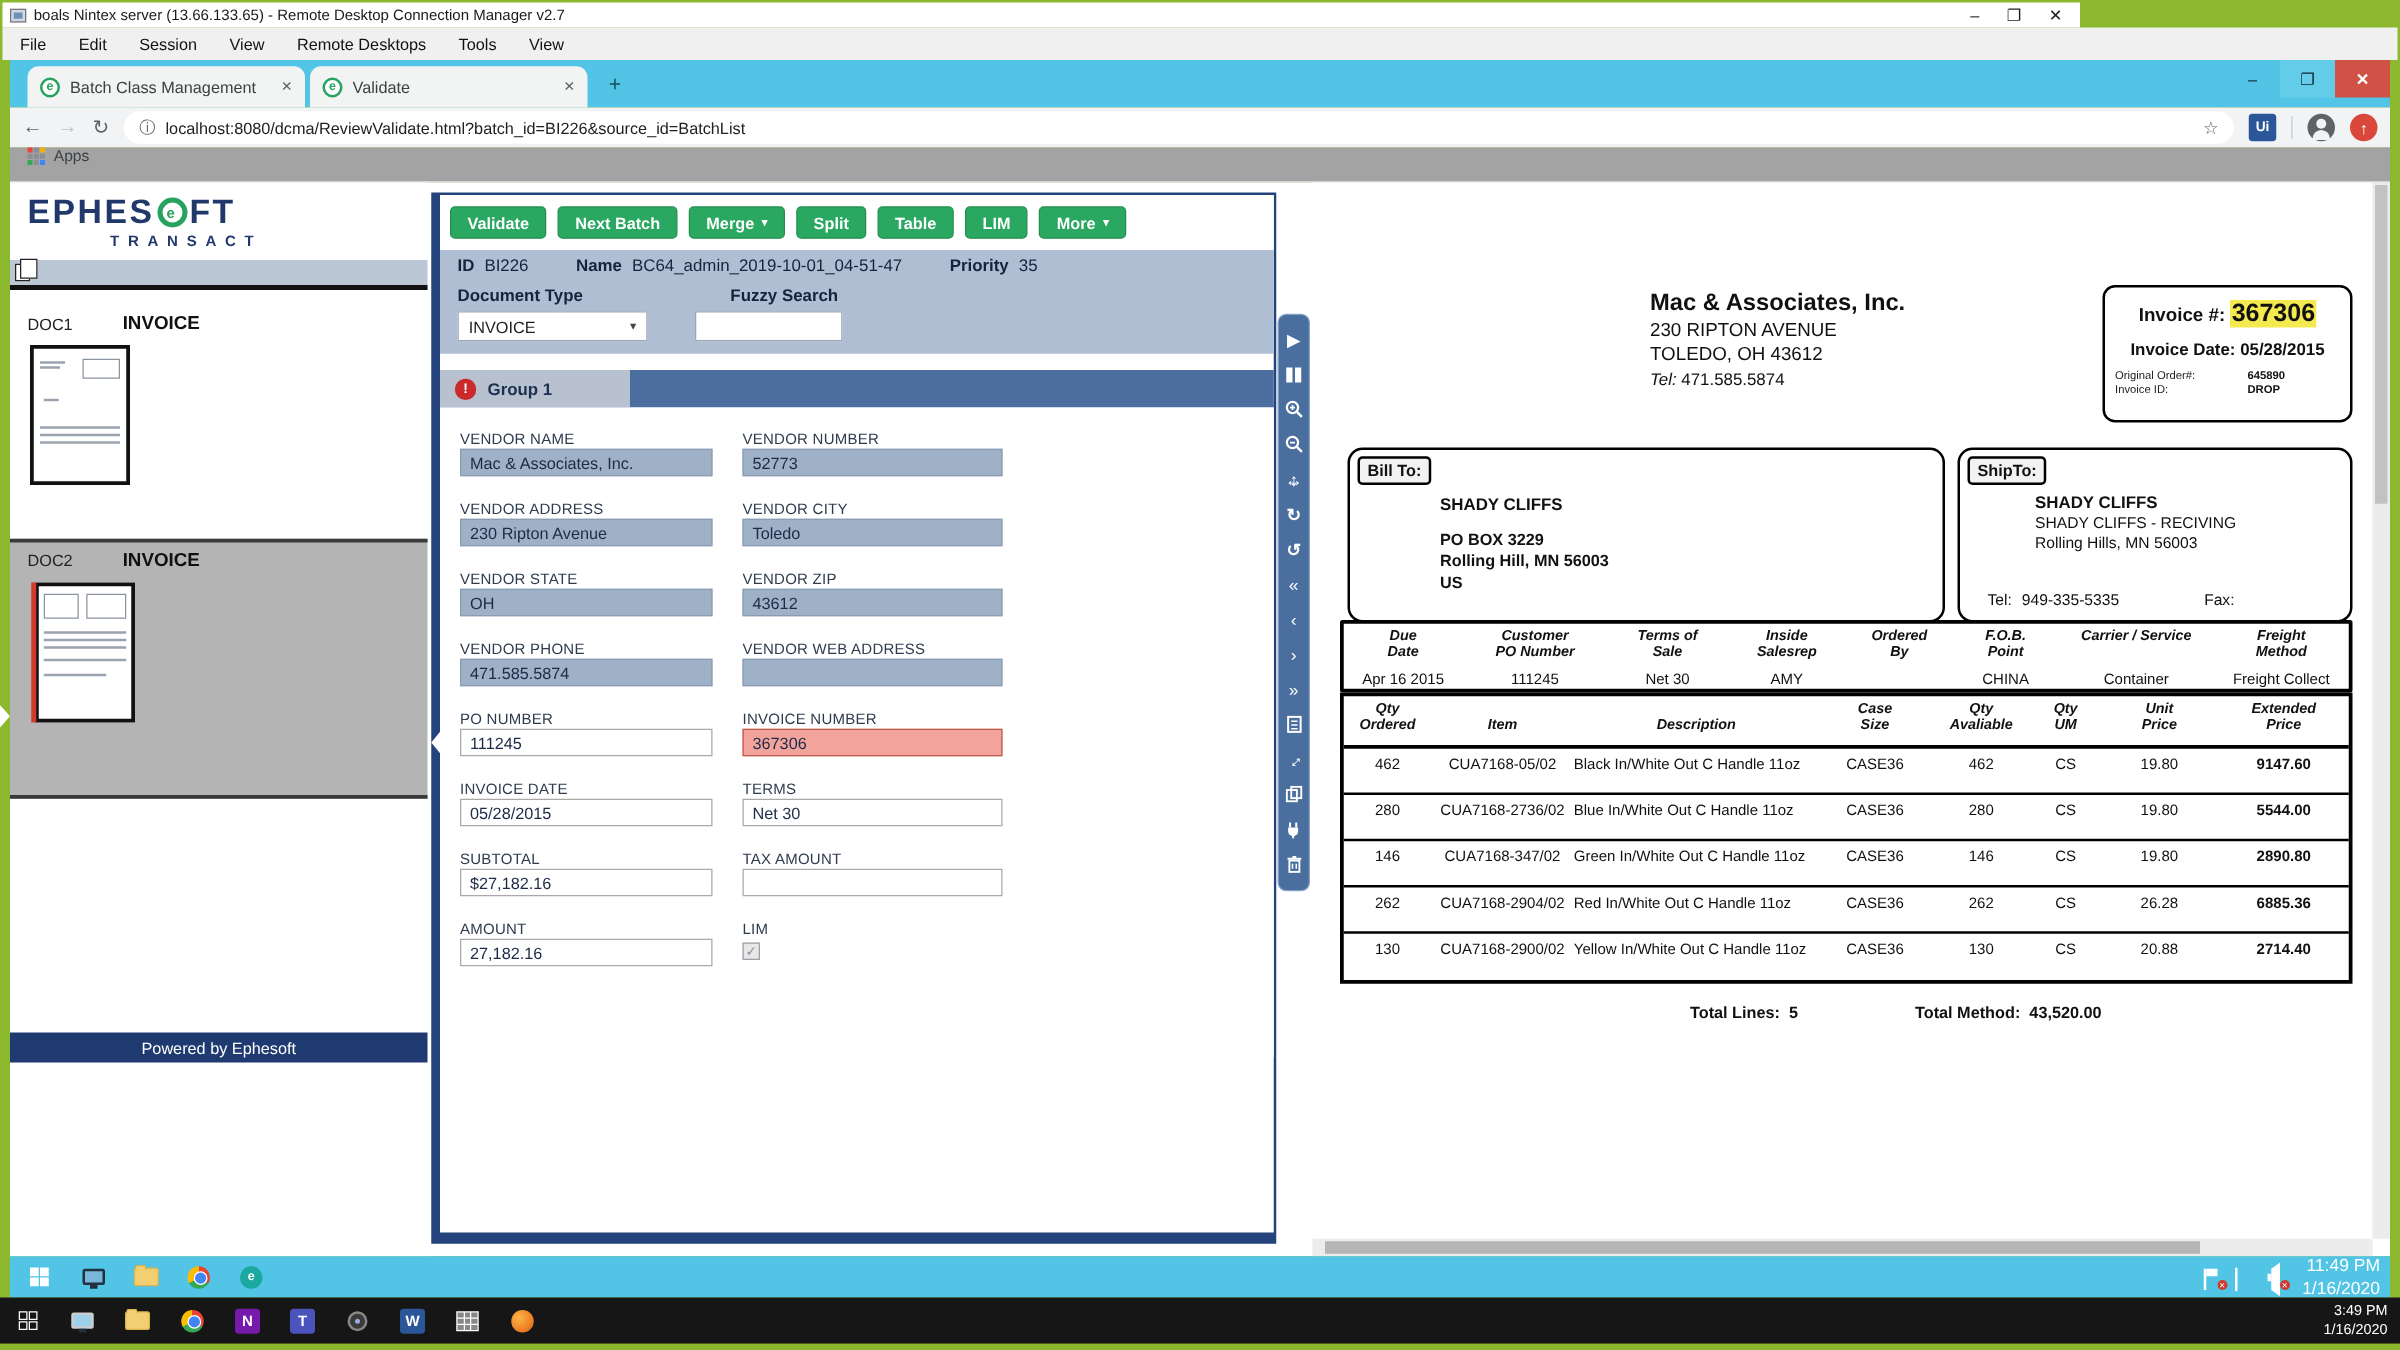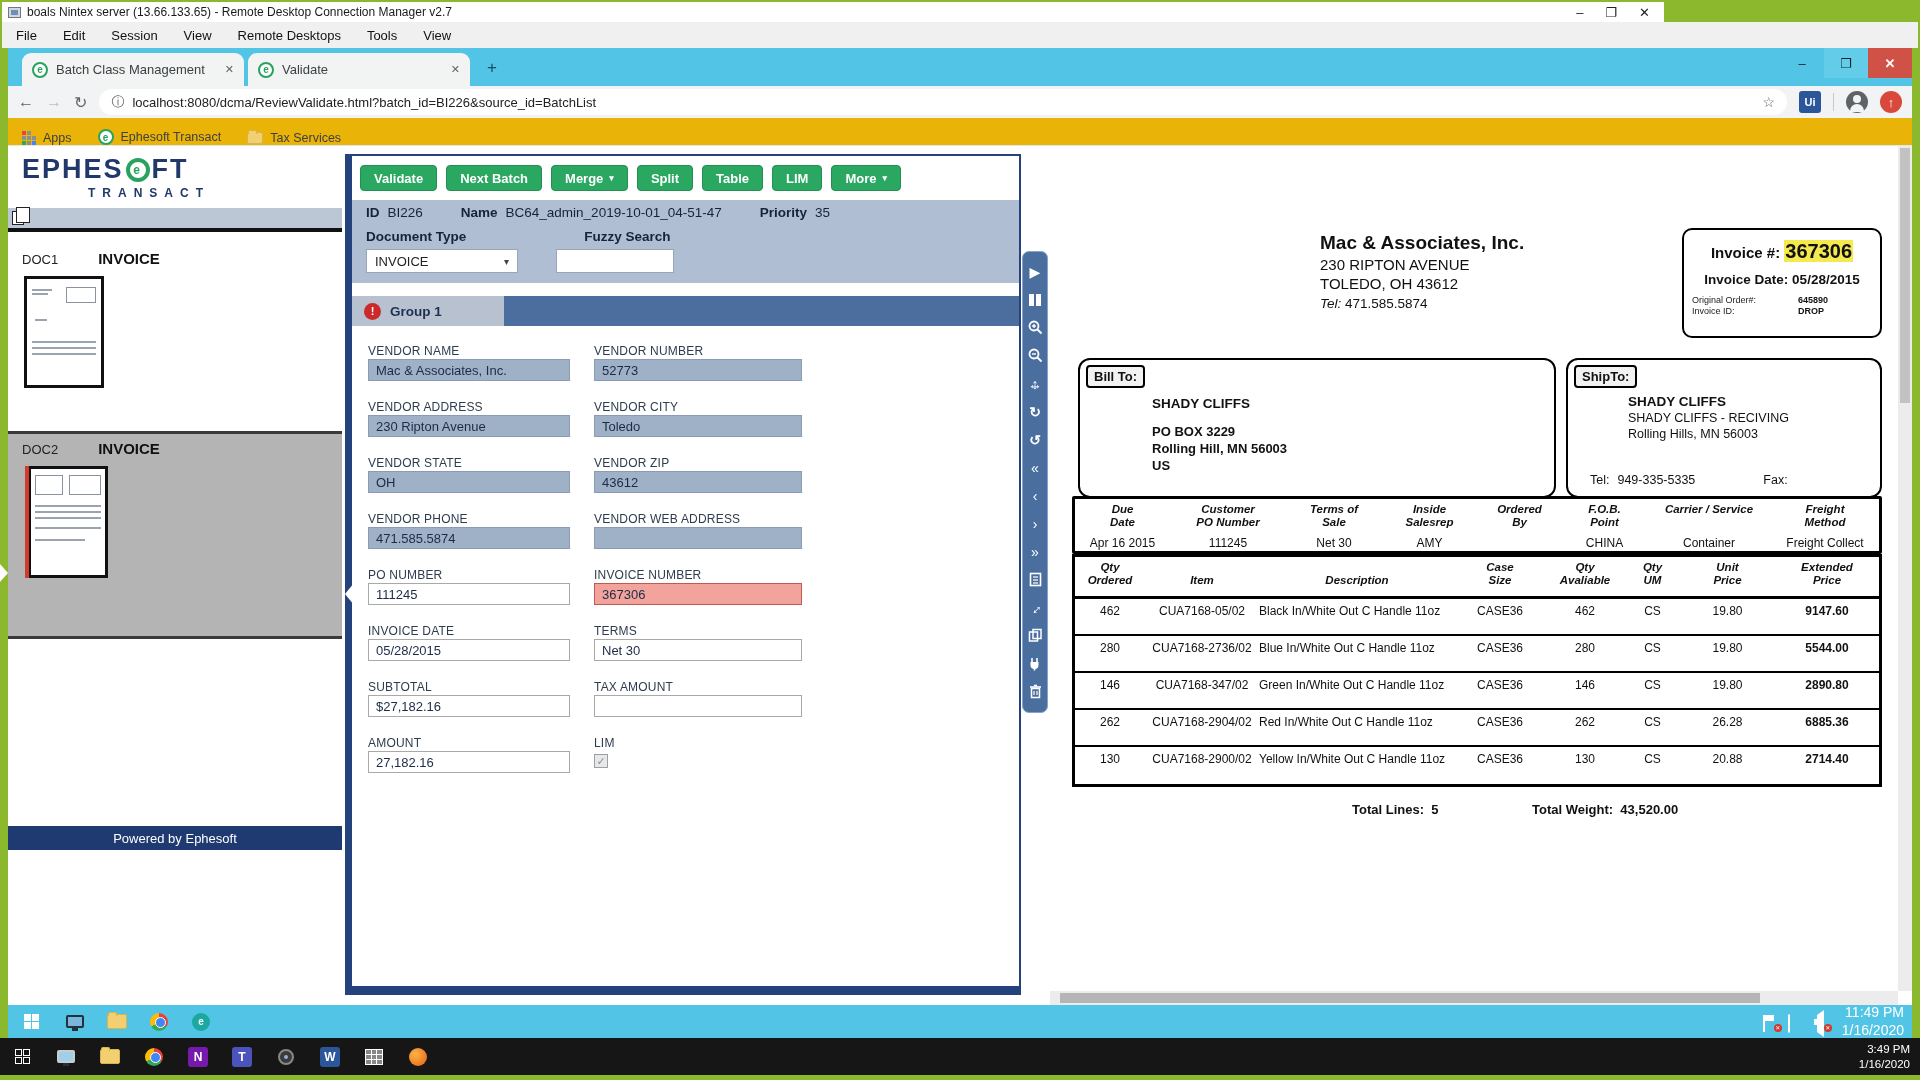--- a/index.html
+++ b/index.html
@@ -32,21 +32,21 @@
   .navic { color:#5f6368; font-size:16px; }
   .navic.dis { color:#bdc1c6; }
   .urlfield { flex:1; height:26px; background:#fff; border-radius:13px; display:flex; align-items:center; padding:0 12px; gap:8px; font-size:13px; color:#202124; }
   .urlfield .star { margin-left:auto; color:#5f6368; font-size:14px; }
   .uibadge { width:22px; height:22px; background:#2b579a; color:#fff; font-size:11px; font-weight:bold; border-radius:3px; display:flex; align-items:center; justify-content:center; }
   .udiv { width:1px; height:18px; background:#c6c8ca; }
   .avatar { width:22px; height:22px; border-radius:50%; background:#5f6368; position:relative; }
   .avatar::before { content:""; position:absolute; left:7px; top:4px; width:8px; height:8px; border-radius:50%; background:#f1f3f4; }
   .avatar::after { content:""; position:absolute; left:4px; top:13px; width:14px; height:8px; border-radius:7px 7px 0 0; background:#f1f3f4; }
   .updot { width:22px; height:22px; border-radius:50%; background:#d9483b; color:#fff; display:flex; align-items:center; justify-content:center; font-size:13px; font-weight:bold; }
-  .bookbar { left:8px; top:118px; width:1904px; height:28px; background:#eab308; border-bottom:1px solid #e4e6e8; display:flex; align-items:flex-end; gap:26px; padding:0 14px; font-size:12.5px; color:#3c4043; }
+  .bookbar { left:8px; top:118px; width:1904px; height:28px; background:#a3a3a3; border-bottom:1px solid #e4e6e8; display:flex; align-items:flex-start; gap:26px; padding:0 14px; font-size:12.5px; color:#3c4043;flex-direction:column; }
   .bkitem { display:flex; align-items:center; gap:7px; }
   .appsgrid { width:14px; height:14px; display:grid; grid-template-columns:repeat(3,4px); grid-template-rows:repeat(3,4px); gap:1px; }
   .appsgrid i { background:#8a8f94; } .appsgrid i:nth-child(1){background:#e8453c}.appsgrid i:nth-child(3){background:#f9ad00}.appsgrid i:nth-child(7){background:#35a853}.appsgrid i:nth-child(9){background:#4285f4}
   .folder { width:16px; height:12px; background:#f2cf71; border:1px solid #d9b44a; border-radius:2px; position:relative; }
   .folder::before { content:""; position:absolute; left:0; top:-3px; width:7px; height:3px; background:#f2cf71; border:1px solid #d9b44a; border-bottom:none; border-radius:2px 2px 0 0; }
 
   
   .content { left:8px; top:146px; width:1904px; height:859px; background:#fff; }
 
   
@@ -674,21 +674,21 @@
             <div class="ic">CASE36</div>
             <div class="ic">130</div>
             <div class="ic">CS</div>
             <div class="ic">20.88</div>
             <div class="ic bold">2714.40</div>
         </div>
       </div>
 
       <div class="abs totrow">
         <span class="tl"><span>Total Lines:</span>&nbsp;&nbsp;<span>5</span></span>
-        <span class="tw"><span>Total Weight:</span>&nbsp;&nbsp;<span>43,520.00</span></span>
+        <span class="tw"><span>Total Method:</span>&nbsp;&nbsp;<span>43,520.00</span></span>
       </div>
     </div>
 
     <div class="abs vscroll">
         <div class="vthumb"></div>
       </div>
     <div class="abs hscroll">
         <div class="hthumb"></div>
       </div>
   </div>

